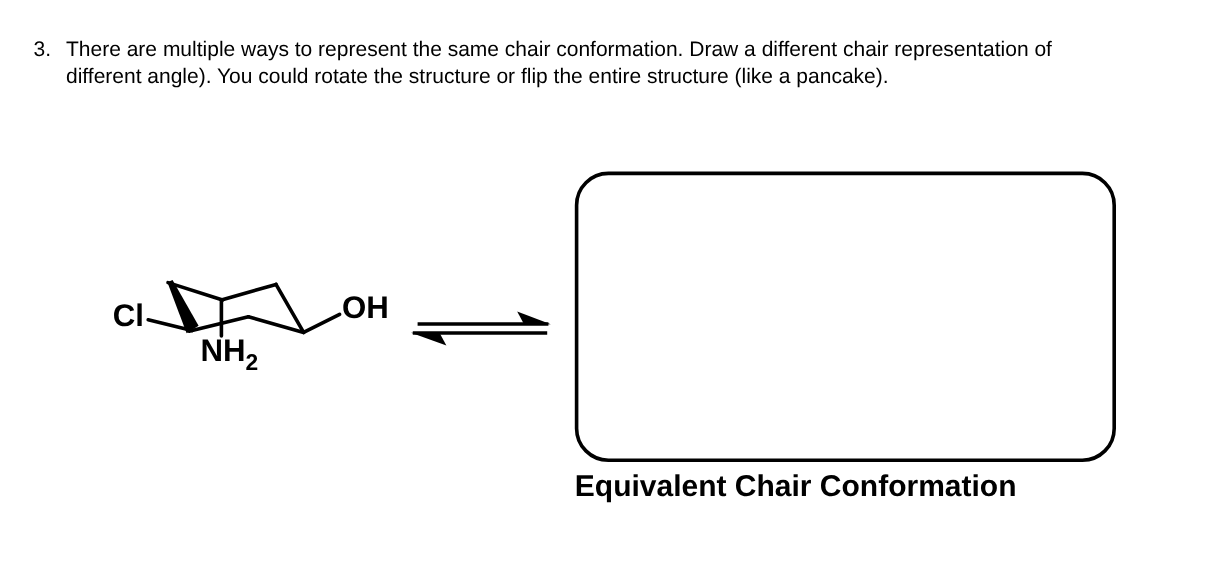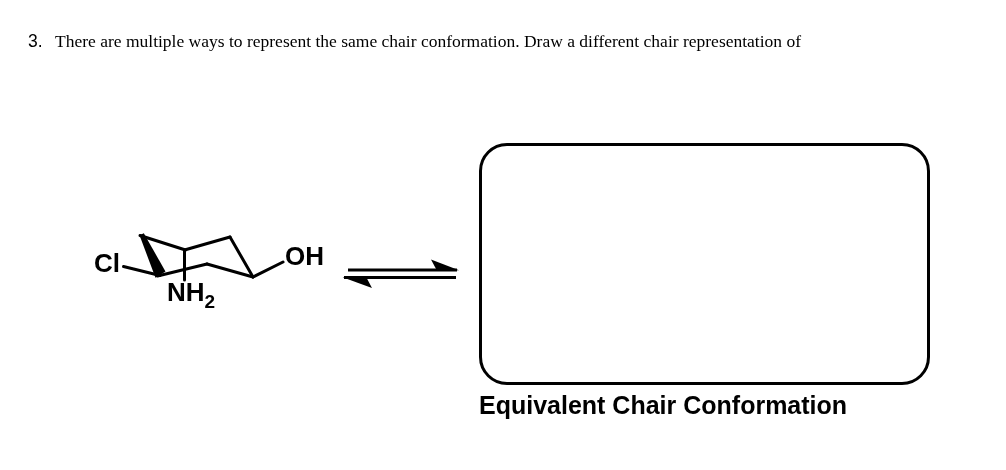--- a/index.html
+++ b/index.html
@@ -19,21 +19,20 @@
     font-size: 17.5px;
     line-height: 22px;
   }
   .qlines {
     position: absolute;
     left: 55px;
     top: 30px;
     font-size: 17.5px;
     line-height: 22px;
     white-space: nowrap;
-    font-family: Liberation Serif, serif;
   }
   .molecule-svg {
     position: absolute;
     left: 85px;
     top: 215px;
     width: 250px;
     height: 100px;
   }
   .arrows-svg {
     position: absolute;
@@ -66,20 +65,21 @@
   .atom-label { font-family: "Liberation Sans", sans-serif; font-weight: bold; fill: #000000; }
 </style>
 </head>
 <body>
 
 <div class="page">
 
   <span class="qnum">3.</span>
   <div class="qlines">
     <div>There are multiple ways to represent the same chair conformation. Draw a different chair representation of</div>
+    <div>different angle). You could rotate the structure or flip the entire structure (like a pancake).</div>
   </div>
 
   <svg class="molecule-svg" viewBox="85 215 250 100" xmlns="http://www.w3.org/2000/svg">
     <g stroke="#000000" stroke-width="3" stroke-linecap="round" fill="none">
       <line x1="140" y1="235.5" x2="185.5" y2="250"></line>
       <line x1="184.5" y1="250" x2="230" y2="237"></line>
       <line x1="230" y1="237" x2="253" y2="277"></line>
       <line x1="253" y1="277" x2="207" y2="264"></line>
       <line x1="207" y1="264" x2="157.5" y2="276"></line>
       <line x1="184.5" y1="250" x2="184.5" y2="280"></line>

